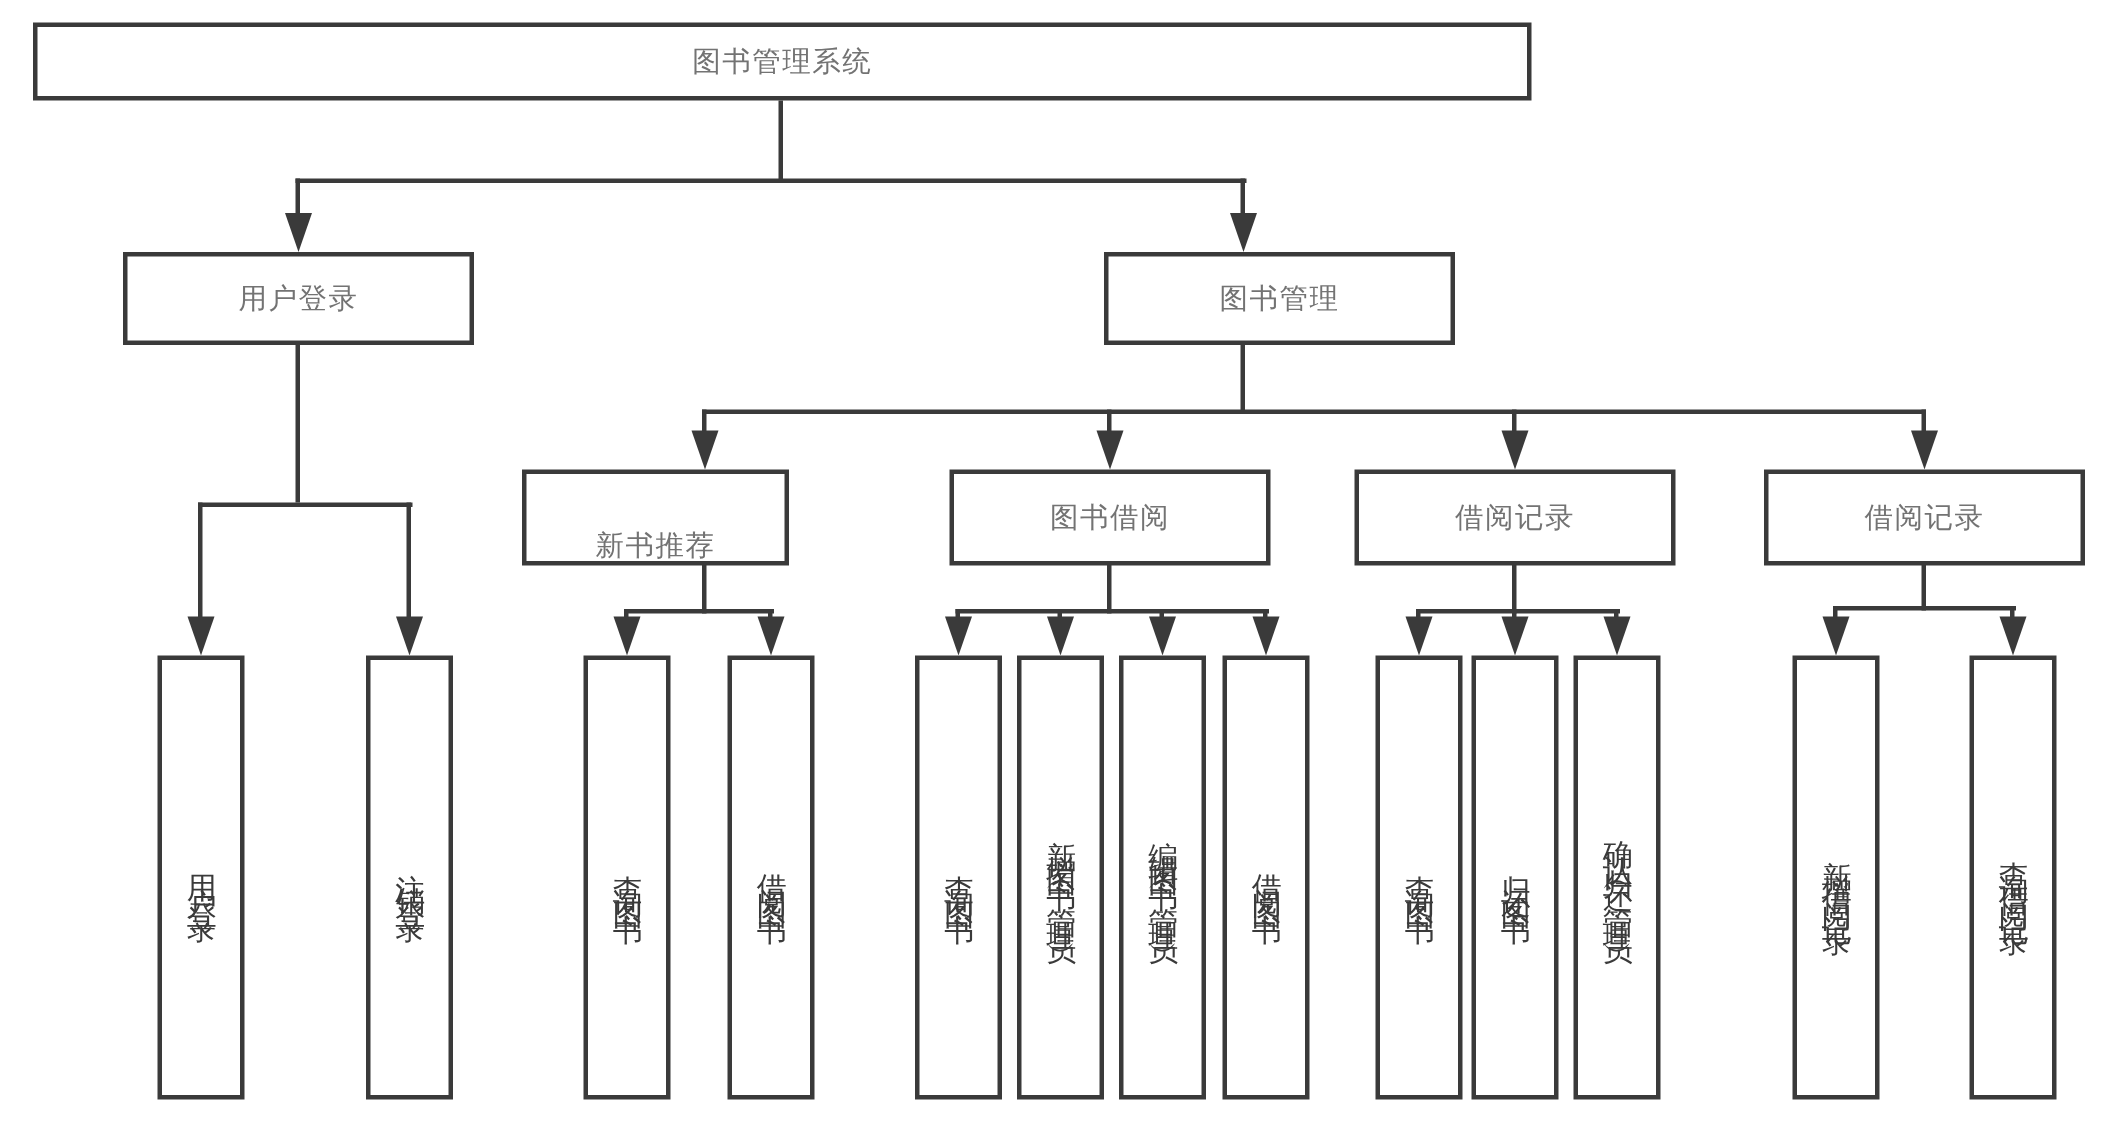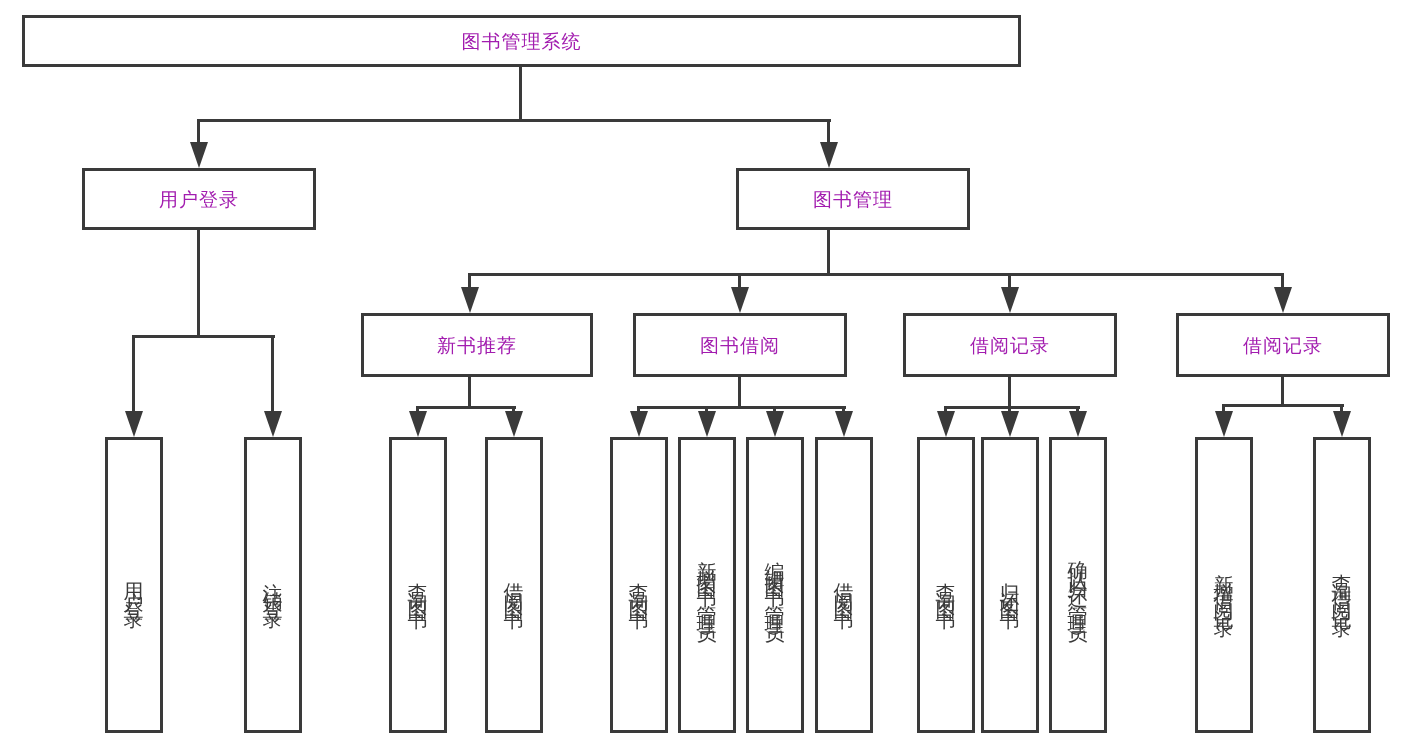--- a/index.html
+++ b/index.html
@@ -9,21 +9,21 @@
     position:absolute;
     border:3px solid #3a3a3a;
     background:#ffffff;
     box-sizing:border-box;
     display:flex;
     align-items:center;
     justify-content:center;
   }
   .h-label{
     font-size:19px;
-    color:#a21caf;
+    color:#737373;
     letter-spacing:1px;
     white-space:nowrap;
     line-height:1;
   }
   .v-label{
     writing-mode:vertical-rl;
     text-orientation:mixed;
     font-size:20px;
     color:#3a3a3a;
     letter-spacing:9px;
@@ -82,21 +82,21 @@
   <div class="hline" style="left:468px;top:273px;width:816px;"></div>
   <div class="vline" style="left:468px;top:273px;height:16px;"></div>
   <div class="arrow" style="left:461px;top:287px;"></div>
   <div class="vline" style="left:738px;top:273px;height:16px;"></div>
   <div class="arrow" style="left:731px;top:287px;"></div>
   <div class="vline" style="left:1008px;top:273px;height:16px;"></div>
   <div class="arrow" style="left:1001px;top:287px;"></div>
   <div class="vline" style="left:1281px;top:273px;height:16px;"></div>
   <div class="arrow" style="left:1274px;top:287px;"></div>
 
-  <div class="box" style="left:361px;top:313px;width:232px;height:64px;">
+  <div class="box" style="left:348px;top:313px;width:178px;height:64px;align-items:flex-end;">
     <span class="h-label">新书推荐</span>
   </div>
   <div class="box" style="left:633px;top:313px;width:214px;height:64px;">
     <span class="h-label">图书借阅</span>
   </div>
   <div class="box" style="left:903px;top:313px;width:214px;height:64px;">
     <span class="h-label">借阅记录</span>
   </div>
   <div class="box" style="left:1176px;top:313px;width:214px;height:64px;">
     <span class="h-label">借阅记录</span>

